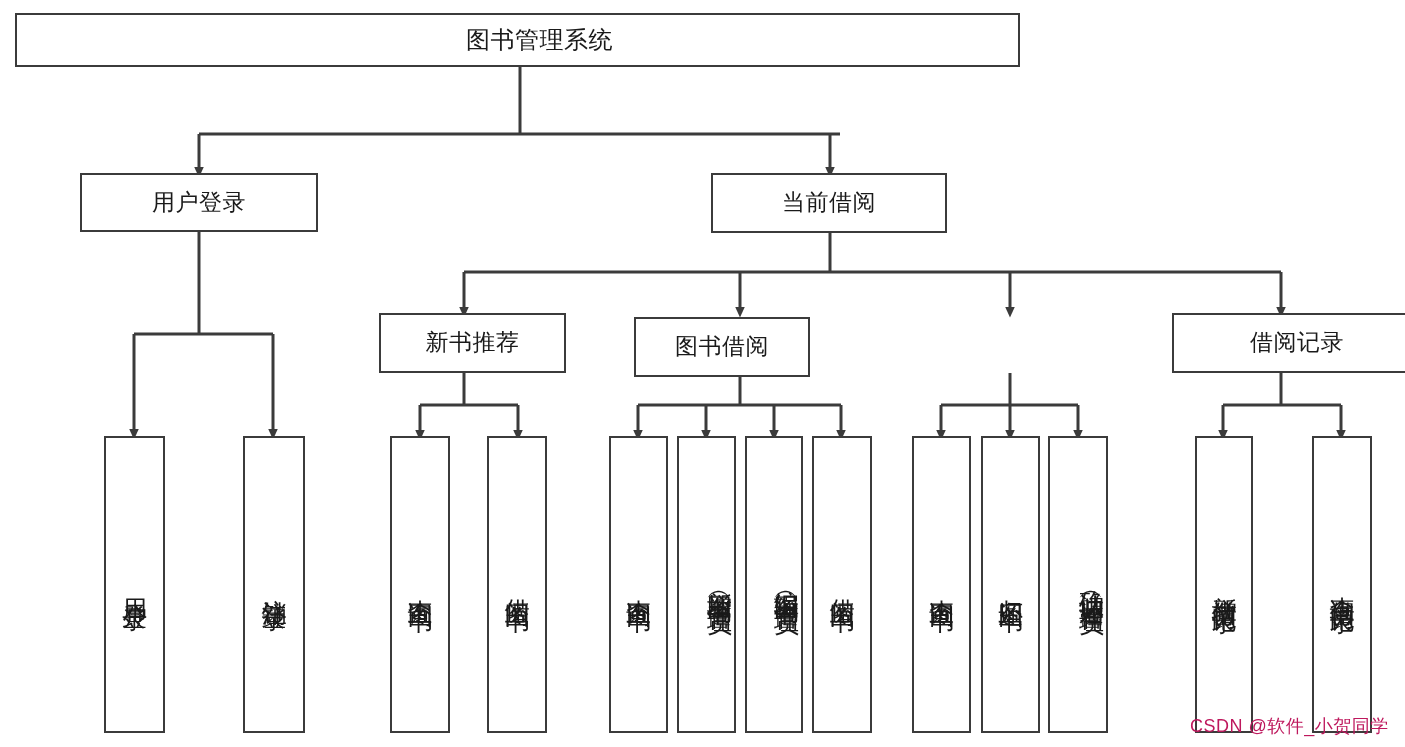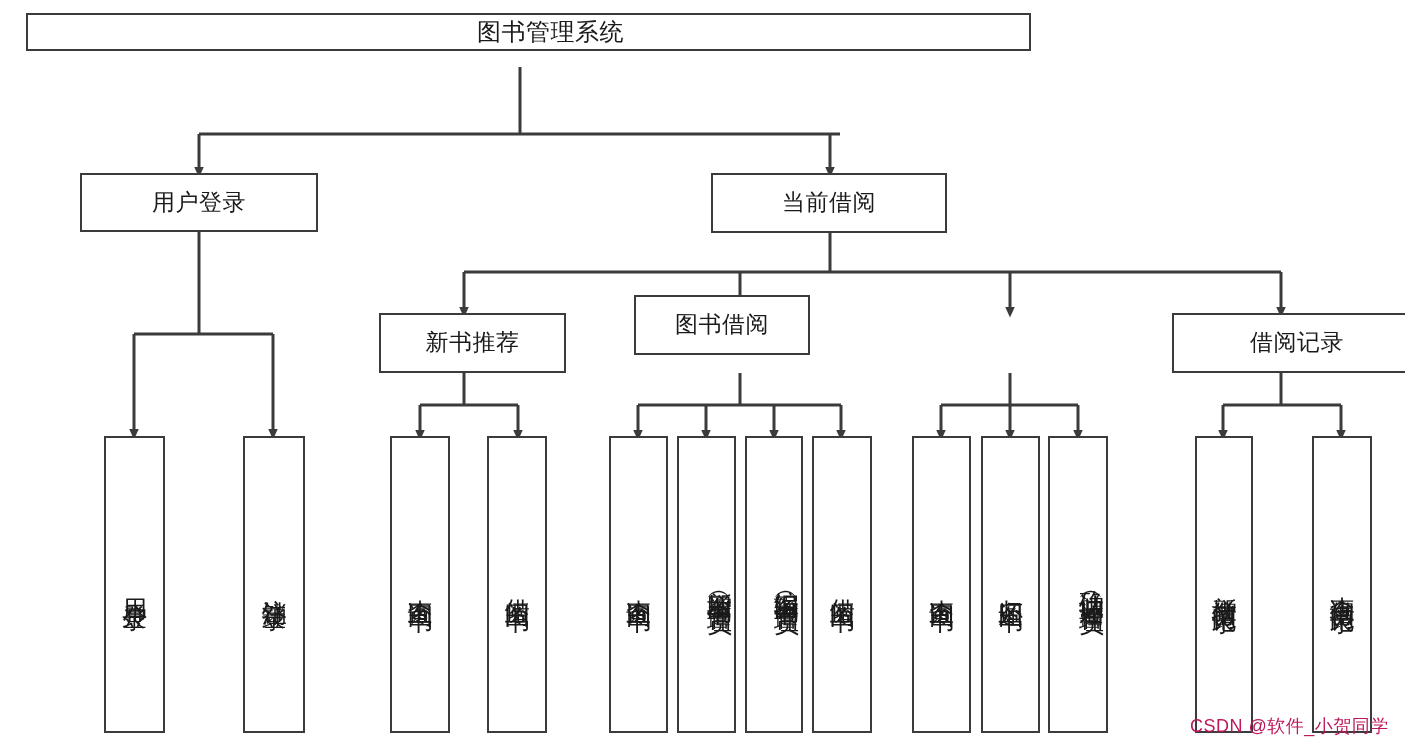--- a/index.html
+++ b/index.html
@@ -114,27 +114,27 @@
       <path d="M1010,405 L1010,431" marker-end="url(#arrow)"></path>
       <path d="M1078,405 L1078,431" marker-end="url(#arrow)"></path>
 
       <path d="M1281,373 L1281,405"></path>
       <path d="M1223,405 L1341,405"></path>
       <path d="M1223,405 L1223,431" marker-end="url(#arrow)"></path>
       <path d="M1341,405 L1341,431" marker-end="url(#arrow)"></path>
     </g>
   </svg>
 
-  <div class="node h root" style="left:26px;top:13px;width:1005px;height:38px;padding-left:44px;">图书管理系统</div>
+  <div class="node h root" style="left:15px;top:13px;width:1005px;height:54px;padding-left:44px;">图书管理系统</div>
 
   <div class="node h" style="left:80px;top:173px;width:238px;height:59px;">用户登录</div>
   <div class="node h" style="left:711px;top:173px;width:236px;height:60px;">当前借阅</div>
 
   <div class="node h" style="left:361px;top:313px;width:187px;height:60px;margin-left:18px;">新书推荐</div>
-  <div class="node h" style="left:634px;top:295px;width:176px;height:60px;">图书借阅</div>
+  <div class="node h" style="left:634px;top:317px;width:176px;height:60px;">图书借阅</div>
   <div class="node h" style="left:1172px;top:313px;width:250px;height:60px;">借阅记录</div>
 
   <div class="node v mid" style="left:104px;top:436px;width:61px;height:297px;">用户登录</div>
   <div class="node v mid" style="left:243px;top:436px;width:62px;height:297px;">注销登录</div>
 
   <div class="node v mid" style="left:390px;top:436px;width:60px;height:297px;">查询图书</div>
   <div class="node v mid" style="left:487px;top:436px;width:60px;height:297px;">借阅图书</div>
 
   <div class="node v mid" style="left:609px;top:436px;width:59px;height:297px;">查询图书</div>
   <div class="node v" style="left:677px;top:436px;width:59px;height:297px;">新增图书（管理员）</div>

